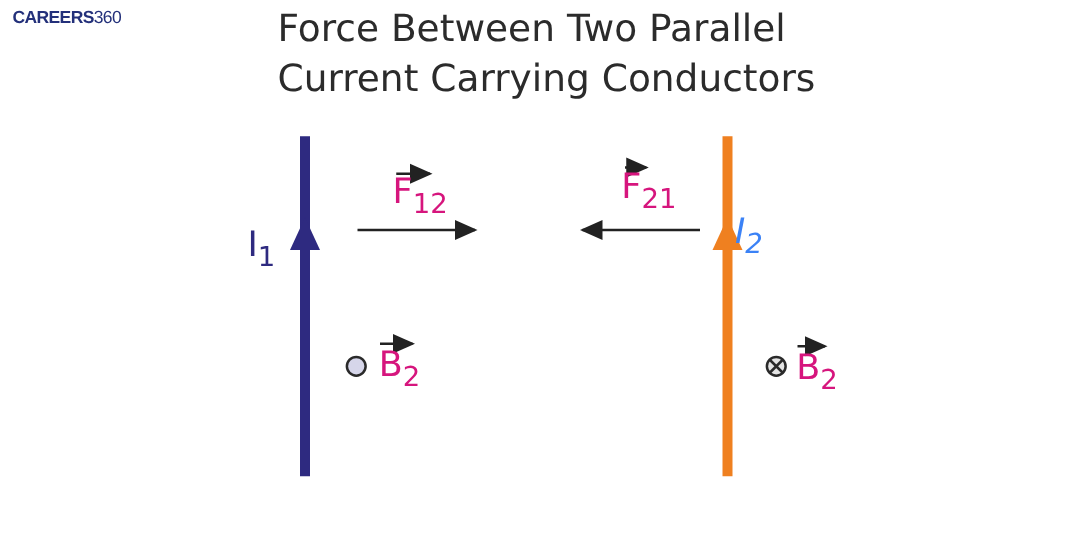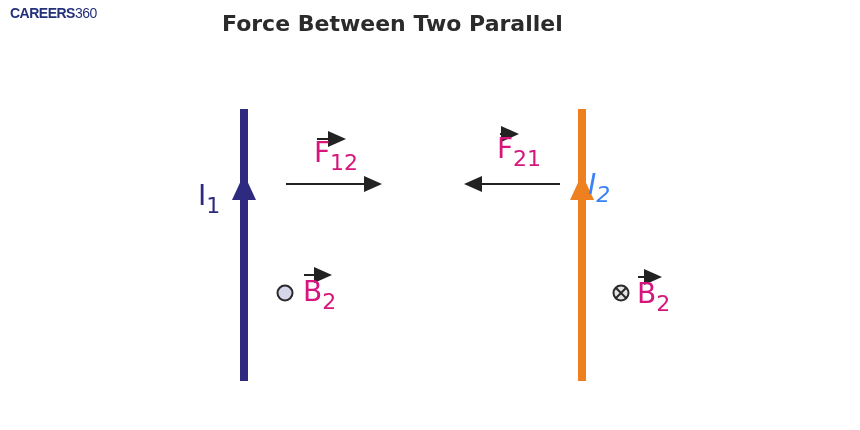--- a/index.html
+++ b/index.html
@@ -3,34 +3,35 @@
 <meta charset="utf-8">
 <style>
   html, body { margin: 0; padding: 0; }
   body { width: 860px; height: 430px; background: #ffffff; position: relative; overflow: hidden;
          font-family: "DejaVu Sans", sans-serif; }
   .logo { position: absolute; left: 10px; top: 5px; font-family: "Liberation Sans", sans-serif;
           font-size: 14px; color: #23307a; letter-spacing: -0.5px; }
   .logo b { font-weight: 900; }
   .logo span { font-weight: 400; }
   .title { position: absolute; left: 222px; top: 4px; font-family: "DejaVu Sans", sans-serif;
-           font-weight: bold; font-size: 22px; line-height: 40px; color: #2b2b2b; }
+           font-weight: normal; font-size: 30px; line-height: 40px; color: #2b2b2b; }
   svg.diagram { position: absolute; left: 0; top: 0; }
   .lbl { position: absolute; font-family: "DejaVu Sans", sans-serif; }
   .sub { font-size: 22px; position: relative; top: 8px; text-align: right; }
 </style>
 </head>
 <body>
 
 <div class="logo">
   <b>CAREERS</b><span>360</span>
 </div>
 
 <div class="title">
   <div>Force Between Two Parallel</div>
+  <div>Current Carrying Conductors</div>
 </div>
 
 <svg class="diagram" width="860" height="430" viewBox="0 0 860 430">
   <defs>
     <marker id="ah" markerWidth="10" markerHeight="10" refX="8" refY="5" orient="auto">
       <path d="M0,1 L9,5 L0,9 Z" fill="#222"></path>
     </marker>
   </defs>
 
   <g>

